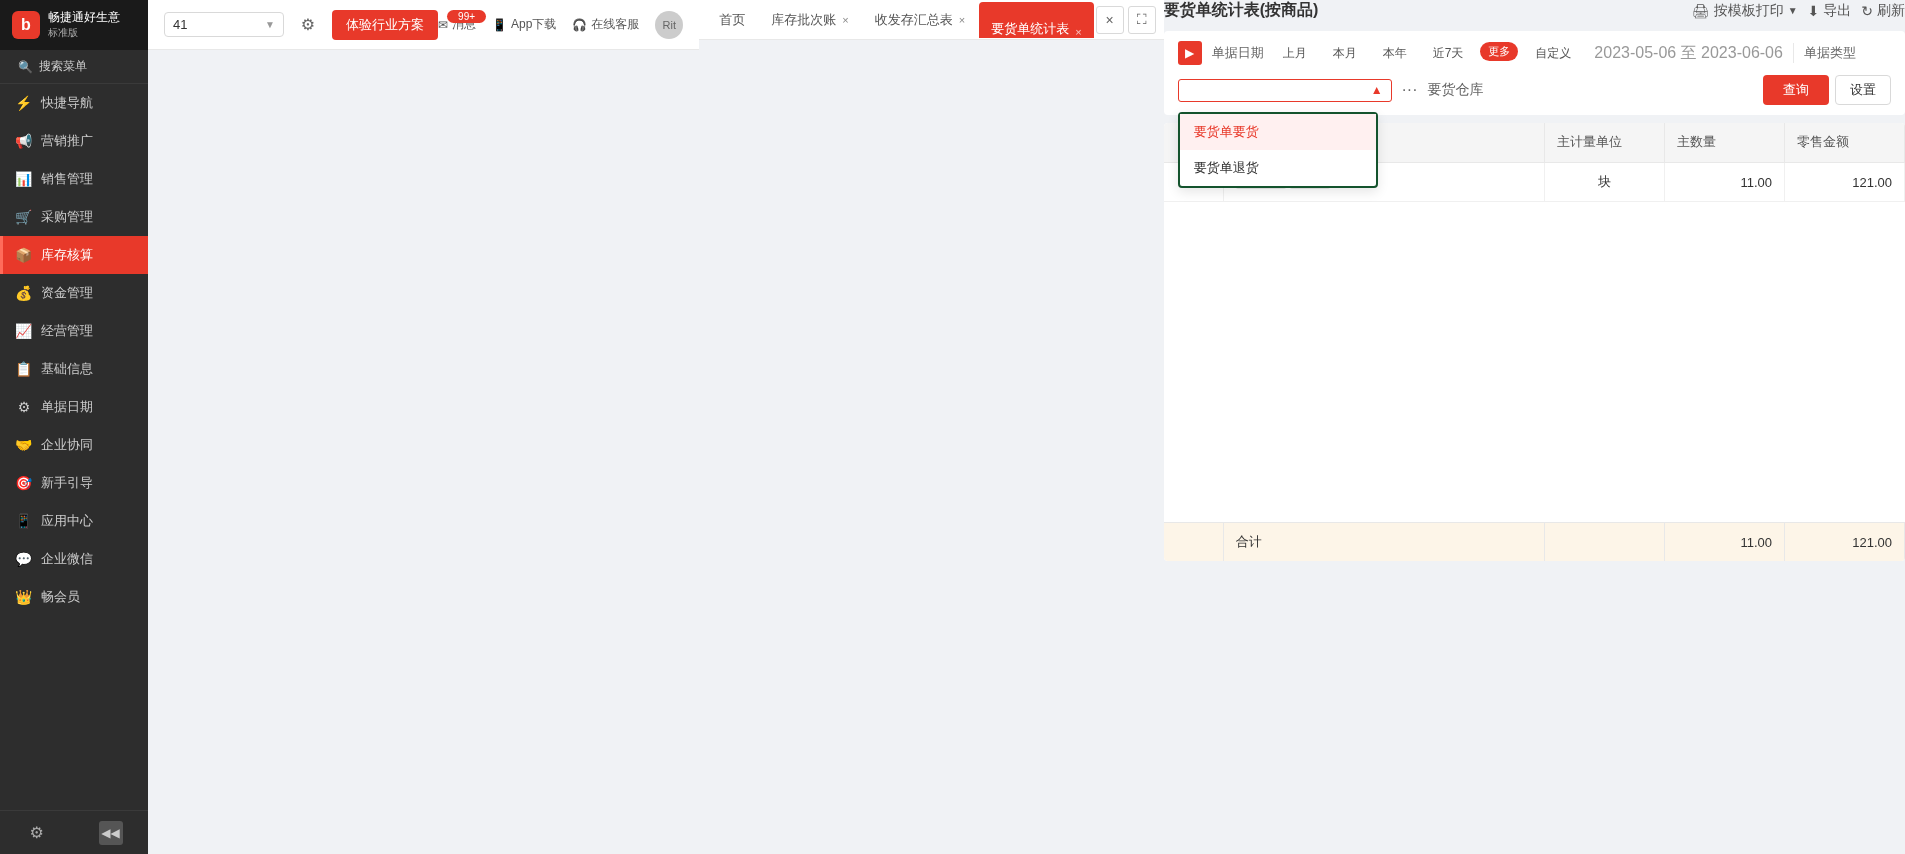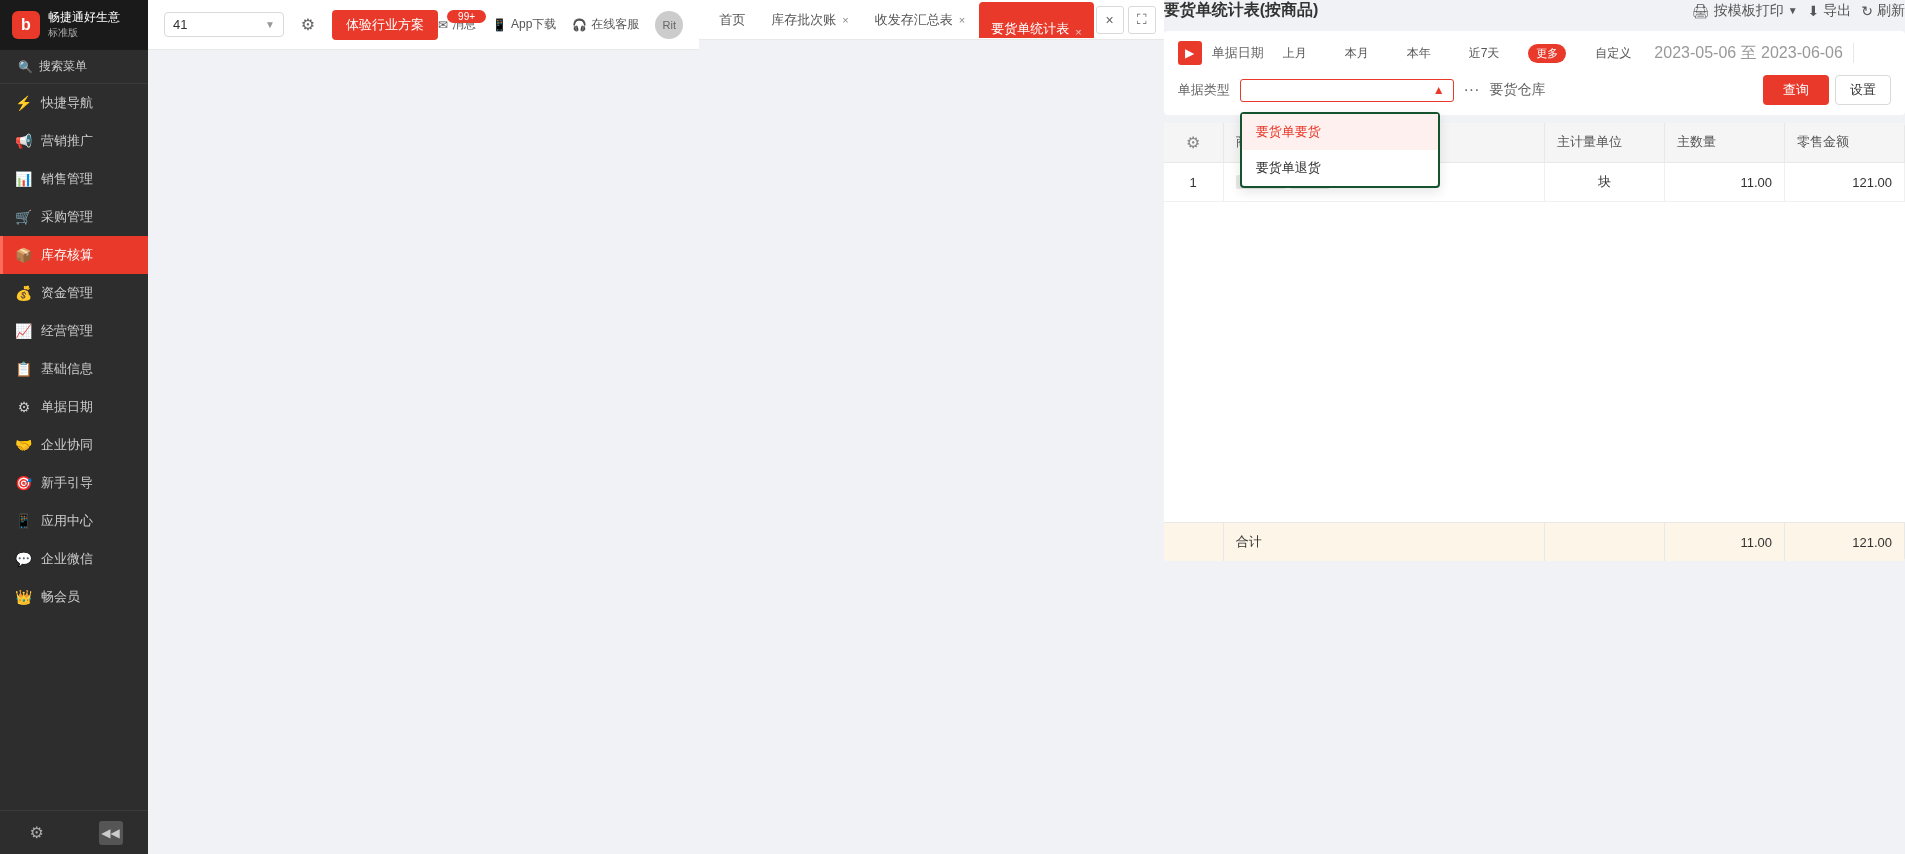--- a/index.html
+++ b/index.html
@@ -152,21 +152,21 @@
       padding: 10px 14px;
       margin-bottom: 8px;
       display: flex;
       align-items: center;
       gap: 10px;
       flex-wrap: wrap;
       position: relative;
     }
     .filter-expand-btn { width: 24px; height: 24px; background: #e8392a; border-radius: 3px; display: flex; align-items: center; justify-content: center; cursor: pointer; color: #fff; font-size: 12px; flex-shrink: 0; }
     .filter-label { color: #666; font-size: 13px; white-space: nowrap; }
-    .date-pills { display: flex; gap: 20px; align-items: center; }
+    .date-pills { display: flex; gap: 8px; align-items: flex-start; }
     .date-pill {
       padding: 2px 8px; border-radius: 3px; cursor: pointer; font-size: 12px;
       border: 1px solid transparent; color: #555;
     }
     .date-pill.hot { background: #e8392a; color: #fff; border-radius: 10px; padding: 1px 7px; font-size: 11px; }
     .date-pill.custom { color: #555; }
     .date-range { font-size: 16px; color: #999; margin-left: 4px; }
 
     .filter-divider { width: 1px; height: 20px; background: #e8e8e8; }
 

